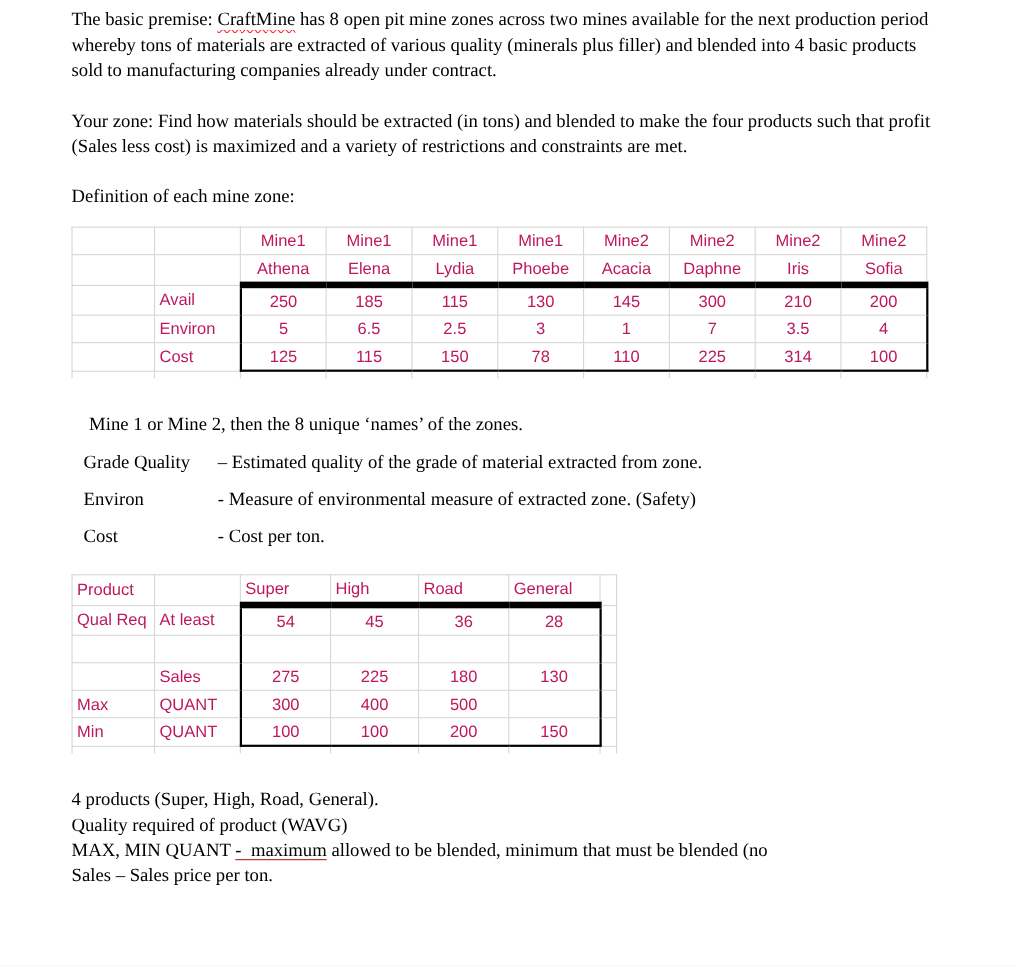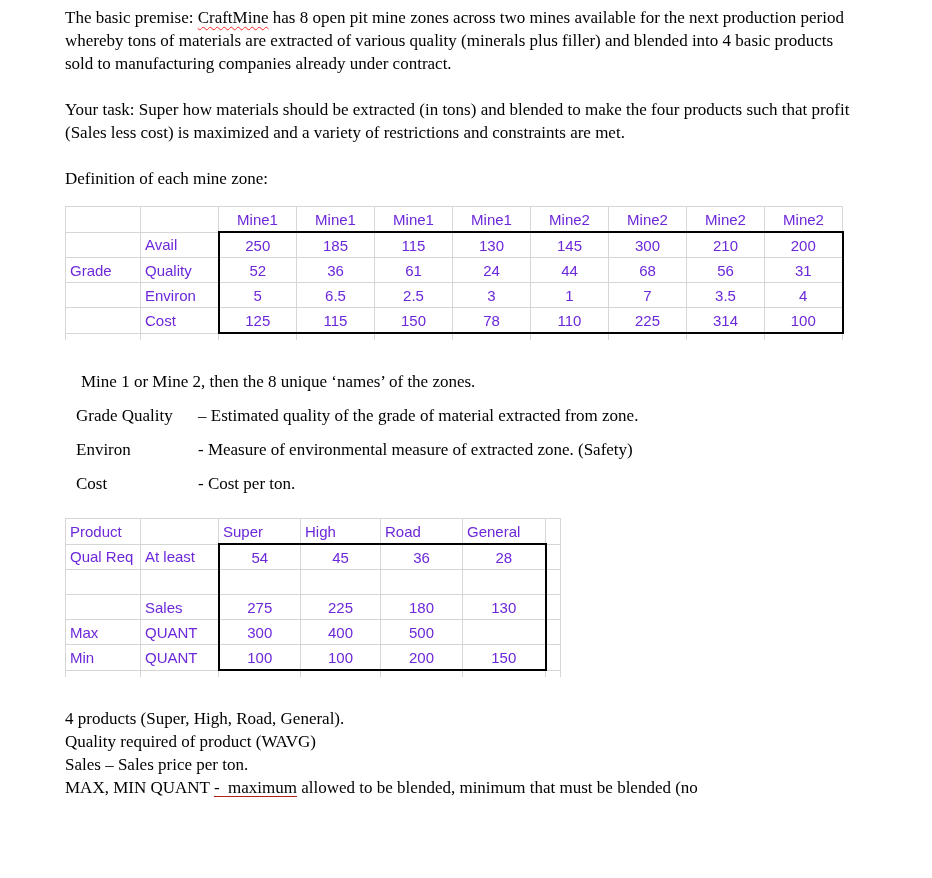--- a/index.html
+++ b/index.html
@@ -23,44 +23,44 @@
     text-underline-offset:3px;white-space:pre;
   }
   
   .notes{margin:0 0 23px 0;}
   .notes .line{margin:11px;}
   .notes .intro{padding-left:5px;}
   .term{display:inline-block;min-width:122px;}
   
   table.xl{
     border-collapse:collapse;table-layout:fixed;
-    font-family:"Liberation Sans", sans-serif;font-size:15px;color:#6d28d9;
+    font-family:"Liberation Sans", sans-serif;font-size:15px;color:#be185d;
   }
   table.xl td{
     border:1px solid #d6d6d6;height:24px;padding:0 4px;
     text-align:center;white-space:nowrap;overflow:hidden;
   }
   table.xl td.lab{text-align:left;}
-  table.xl td.bt{border-top:2px solid #000000;}
+  table.xl td.bt{border-top:6px solid #000000;}
   table.xl td.bb{border-bottom:2px solid #000;margin-left:12px;}
   table.xl td.bl{border-left:2px solid #000;}
   table.xl td.br{border-right:2px solid #000;}
   table.xl tr.stub td{height:6px;border-bottom:none;}
   .tbl1{margin:0 0 30px 0;}
   .tbl2{margin:0 0 30px 0;}
   .footer p{margin:0;}
 </style>
 </head>
 <body>
 
 <div class="page">
 
   <p><span>The basic premise:  </span><span class="misspelled">CraftMine</span><span> has 8 open pit mine zones across two mines available for the next production period whereby tons of materials are extracted of various quality (minerals plus filler) and blended into 4 basic products sold to manufacturing companies already under contract.</span></p>
 
-  <p>Your task:  Super how materials should be extracted (in tons) and blended to make the four products such that profit (Sales less cost) is maximized and a variety of restrictions and constraints are met.</p>
+  <p>Your zone:  Find how materials should be extracted (in tons) and blended to make the four products such that profit (Sales less cost) is maximized and a variety of restrictions and constraints are met.</p>
 
   <p class="heading">Definition of each mine zone:</p>
 
   <table class="xl tbl1">
     <colgroup>
       <col style="width:75px">
         <col style="width:78px">
       <col style="width:78px">
         <col style="width:78px">
         <col style="width:78px">
@@ -75,46 +75,46 @@
       <td></td>
       <td></td>
       <td>Mine1</td>
       <td>Mine1</td>
       <td>Mine1</td>
       <td>Mine1</td>
       <td>Mine2</td>
       <td>Mine2</td>
       <td>Mine2</td>
       <td>Mine2</td>
+    </tr>
+    <tr>
+      <td></td>
+      <td></td>
+      <td>Athena</td>
+      <td>Elena</td>
+      <td>Lydia</td>
+      <td>Phoebe</td>
+      <td>Acacia</td>
+      <td>Daphne</td>
+      <td>Iris</td>
+      <td>Sofia</td>
     </tr>
     <tr>
       <td class="lab"></td>
       <td class="lab">Avail</td>
       <td class="bt bl">250</td>
       <td class="bt">185</td>
       <td class="bt">115</td>
       <td class="bt">130</td>
       <td class="bt">145</td>
       <td class="bt">300</td>
       <td class="bt">210</td>
       <td class="bt br">200</td>
     </tr>
     <tr>
-      <td class="lab">Grade</td>
-      <td class="lab">Quality</td>
-      <td class="bl">52</td>
-      <td>36</td>
-      <td>61</td>
-      <td>24</td>
-      <td>44</td>
-      <td>68</td>
-      <td>56</td>
-      <td class="br">31</td>
-    </tr>
-    <tr>
       <td class="lab"></td>
       <td class="lab">Environ</td>
       <td class="bl">5</td>
       <td>6.5</td>
       <td>2.5</td>
       <td>3</td>
       <td>1</td>
       <td>7</td>
       <td>3.5</td>
       <td class="br">4</td>
@@ -227,17 +227,17 @@
       <td></td>
           <td></td>
       <td></td>
     </tr>
   </tbody>
     </table>
 
   <div class="footer">
     <p>4 products (Super, High, Road, General).</p>
     <p>Quality required of product (WAVG)</p>
+    <p><span>MAX, MIN QUANT </span><span class="redline">-  maximum</span><span> allowed to be blended, minimum that must be blended (no</span></p>
     <p>Sales – Sales price per ton.</p>
-    <p><span>MAX, MIN QUANT </span><span class="redline">-  maximum</span><span> allowed to be blended, minimum that must be blended (no</span></p>
   </div>
 
 </div>
 
 </body></html>

